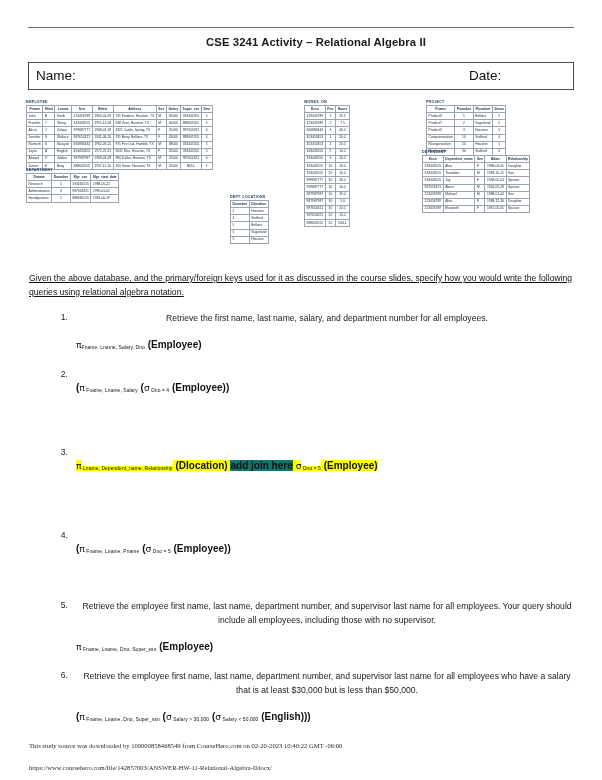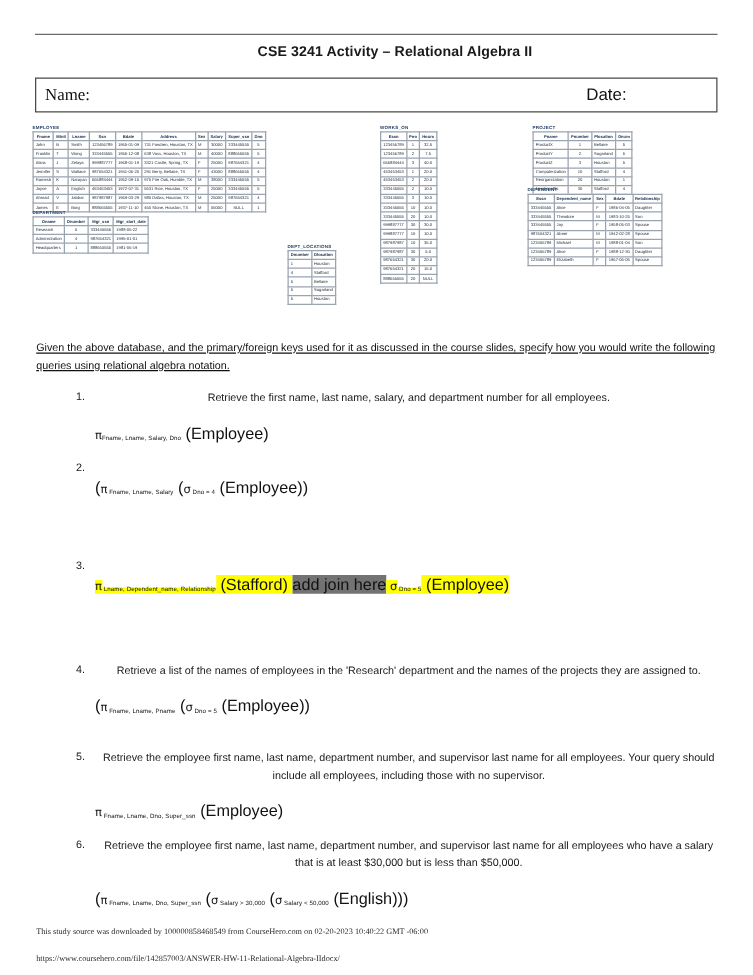--- a/index.html
+++ b/index.html
@@ -19,21 +19,21 @@
   .doc-title {
     position:absolute; left:16px; top:36px; width:600px;
     text-align:center; font-size:11.3px; font-weight:bold; letter-spacing:.1px;
   }
 
   .namebox {
     position:absolute; left:28px; top:62px; width:546px; height:28px;
     border:1.2px solid #4a4a4a;
   }
   .namebox .lbl { position:absolute; font-size:13.5px; top:5px; color:#111; }
-  .namebox .lbl.name { left:7px;font-family:Liberation Serif, serif; }
+  .namebox .lbl.name { left:7px; }
   .namebox .lbl.date { left:440px; }
 
   
   .dbzone { position:absolute; left:26px; top:100px; width:552px; height:160px; }
   table.db {
     border-collapse: collapse;
     font-size:3.3px;
     color:#1d2733;
     background:#fff;
     table-layout:auto;
@@ -63,24 +63,24 @@
     font-size:8.6px; line-height:1.62; color:#121212;text-decoration:underline;
   }
   .qlist { position:absolute; left:48px; width:530px; }
   .qitem { position:relative; margin:0; }
   .qnum { position:absolute; left:0px; width:20px; text-align:right; font-size:8.6px; }
   .qtext { margin-left:28px; font-size:8.6px; line-height:1.62; display:block;text-align:center; }
 
   .answer { margin-left:28px; margin-top:13px; font-size:9.6px; white-space:nowrap; color:#111; }
   .answer .op { font-family:"DejaVu Sans", sans-serif; font-size:9.2px; }
   .answer .sub { font-size:4.9px; vertical-align:baseline; position:relative; top:1px; letter-spacing:.1px; }
-  .answer .rel { font-size:13px; }
+  .answer .rel { font-size:10px;font-weight:bold; }
 
   .hl-yellow { background:#ffff00; }
-  .hl-green  { background:#737373; }
+  .hl-green  { background:#0f766e; }
 
   .footer-note {
     position:absolute; left:29px; top:742px; width:546px;
     font-family:"Liberation Serif", serif; font-size:6.6px; color:#2a2a2a;
   }
   .footer-url {
     position:absolute; left:29px; top:764px; width:546px;
     font-family:"Liberation Serif", serif; font-size:6.6px; color:#2a2a2a;
   }
 </style>
@@ -501,25 +501,24 @@
         <span class="qnum">1.</span>
         <span class="qtext">Retrieve the first name, last name, salary, and department number for all employees.</span>
         <div class="answer"><span class="op">π</span><span class="sub">Fname, Lname, Salary, Dno</span><span class="rel"> (Employee)</span></div>
       </div>
       <div class="qitem" style="position: absolute; top: 57px; left: 0px; width: 530px;">
         <span class="qnum">2.</span>
         <div class="answer"><span class="rel">(</span><span class="op">π</span><span class="sub"> Fname, Lname, Salary</span><span class="rel"> (</span><span class="op">σ</span><span class="sub"> Dno = 4</span><span class="rel"> (Employee))</span></div>
       </div>
       <div class="qitem" style="position: absolute; top: 135px; left: 0px; width: 530px;">
         <span class="qnum">3.</span>
-        <div class="answer"><span class="op hl-yellow">π</span><span class="sub hl-yellow"> Lname, Dependent_name, Relationship</span><span class="rel hl-yellow"> (Stafford) </span><span class="rel hl-green">add join here</span><span class="op hl-yellow"> σ</span><span class="sub hl-yellow"> Dno = 5</span><span class="rel hl-yellow"> (Employee)</span></div>
+        <div class="answer"><span class="op hl-yellow">π</span><span class="sub hl-yellow"> Lname, Dependent_name, Relationship</span><span class="rel hl-yellow"> (Dlocation) </span><span class="rel hl-green">add join here</span><span class="op hl-yellow"> σ</span><span class="sub hl-yellow"> Dno = 5</span><span class="rel hl-yellow"> (Employee)</span></div>
       </div>
       <div class="qitem" style="position: absolute; top: 218px; left: 0px; width: 530px;">
         <span class="qnum">4.</span>
-        <span class="qtext">Retrieve a list of the names of employees in the 'Research' department and the names of the projects they are assigned to.</span>
         <div class="answer"><span class="rel">(</span><span class="op">π</span><span class="sub"> Fname, Lname, Pname</span><span class="rel">  (</span><span class="op">σ</span><span class="sub"> Dno = 5</span><span class="rel"> (Employee))</span></div>
       </div>
       <div class="qitem" style="position: absolute; top: 288px; left: 0px; width: 530px;">
         <span class="qnum">5.</span>
         <span class="qtext">Retrieve the employee first name, last name, department number, and supervisor last name for all employees. Your query should include all employees, including those with no supervisor.</span>
         <div class="answer"><span class="op">π</span><span class="sub"> Fname, Lname, Dno, Super_ssn</span><span class="rel"> (Employee)</span></div>
       </div>
       <div class="qitem" style="position: absolute; top: 358px; left: 0px; width: 530px;">
         <span class="qnum">6.</span>
         <span class="qtext">Retrieve the employee first name, last name, department number, and supervisor last name for all employees who have a salary that is at least $30,000 but is less than $50,000.</span>

